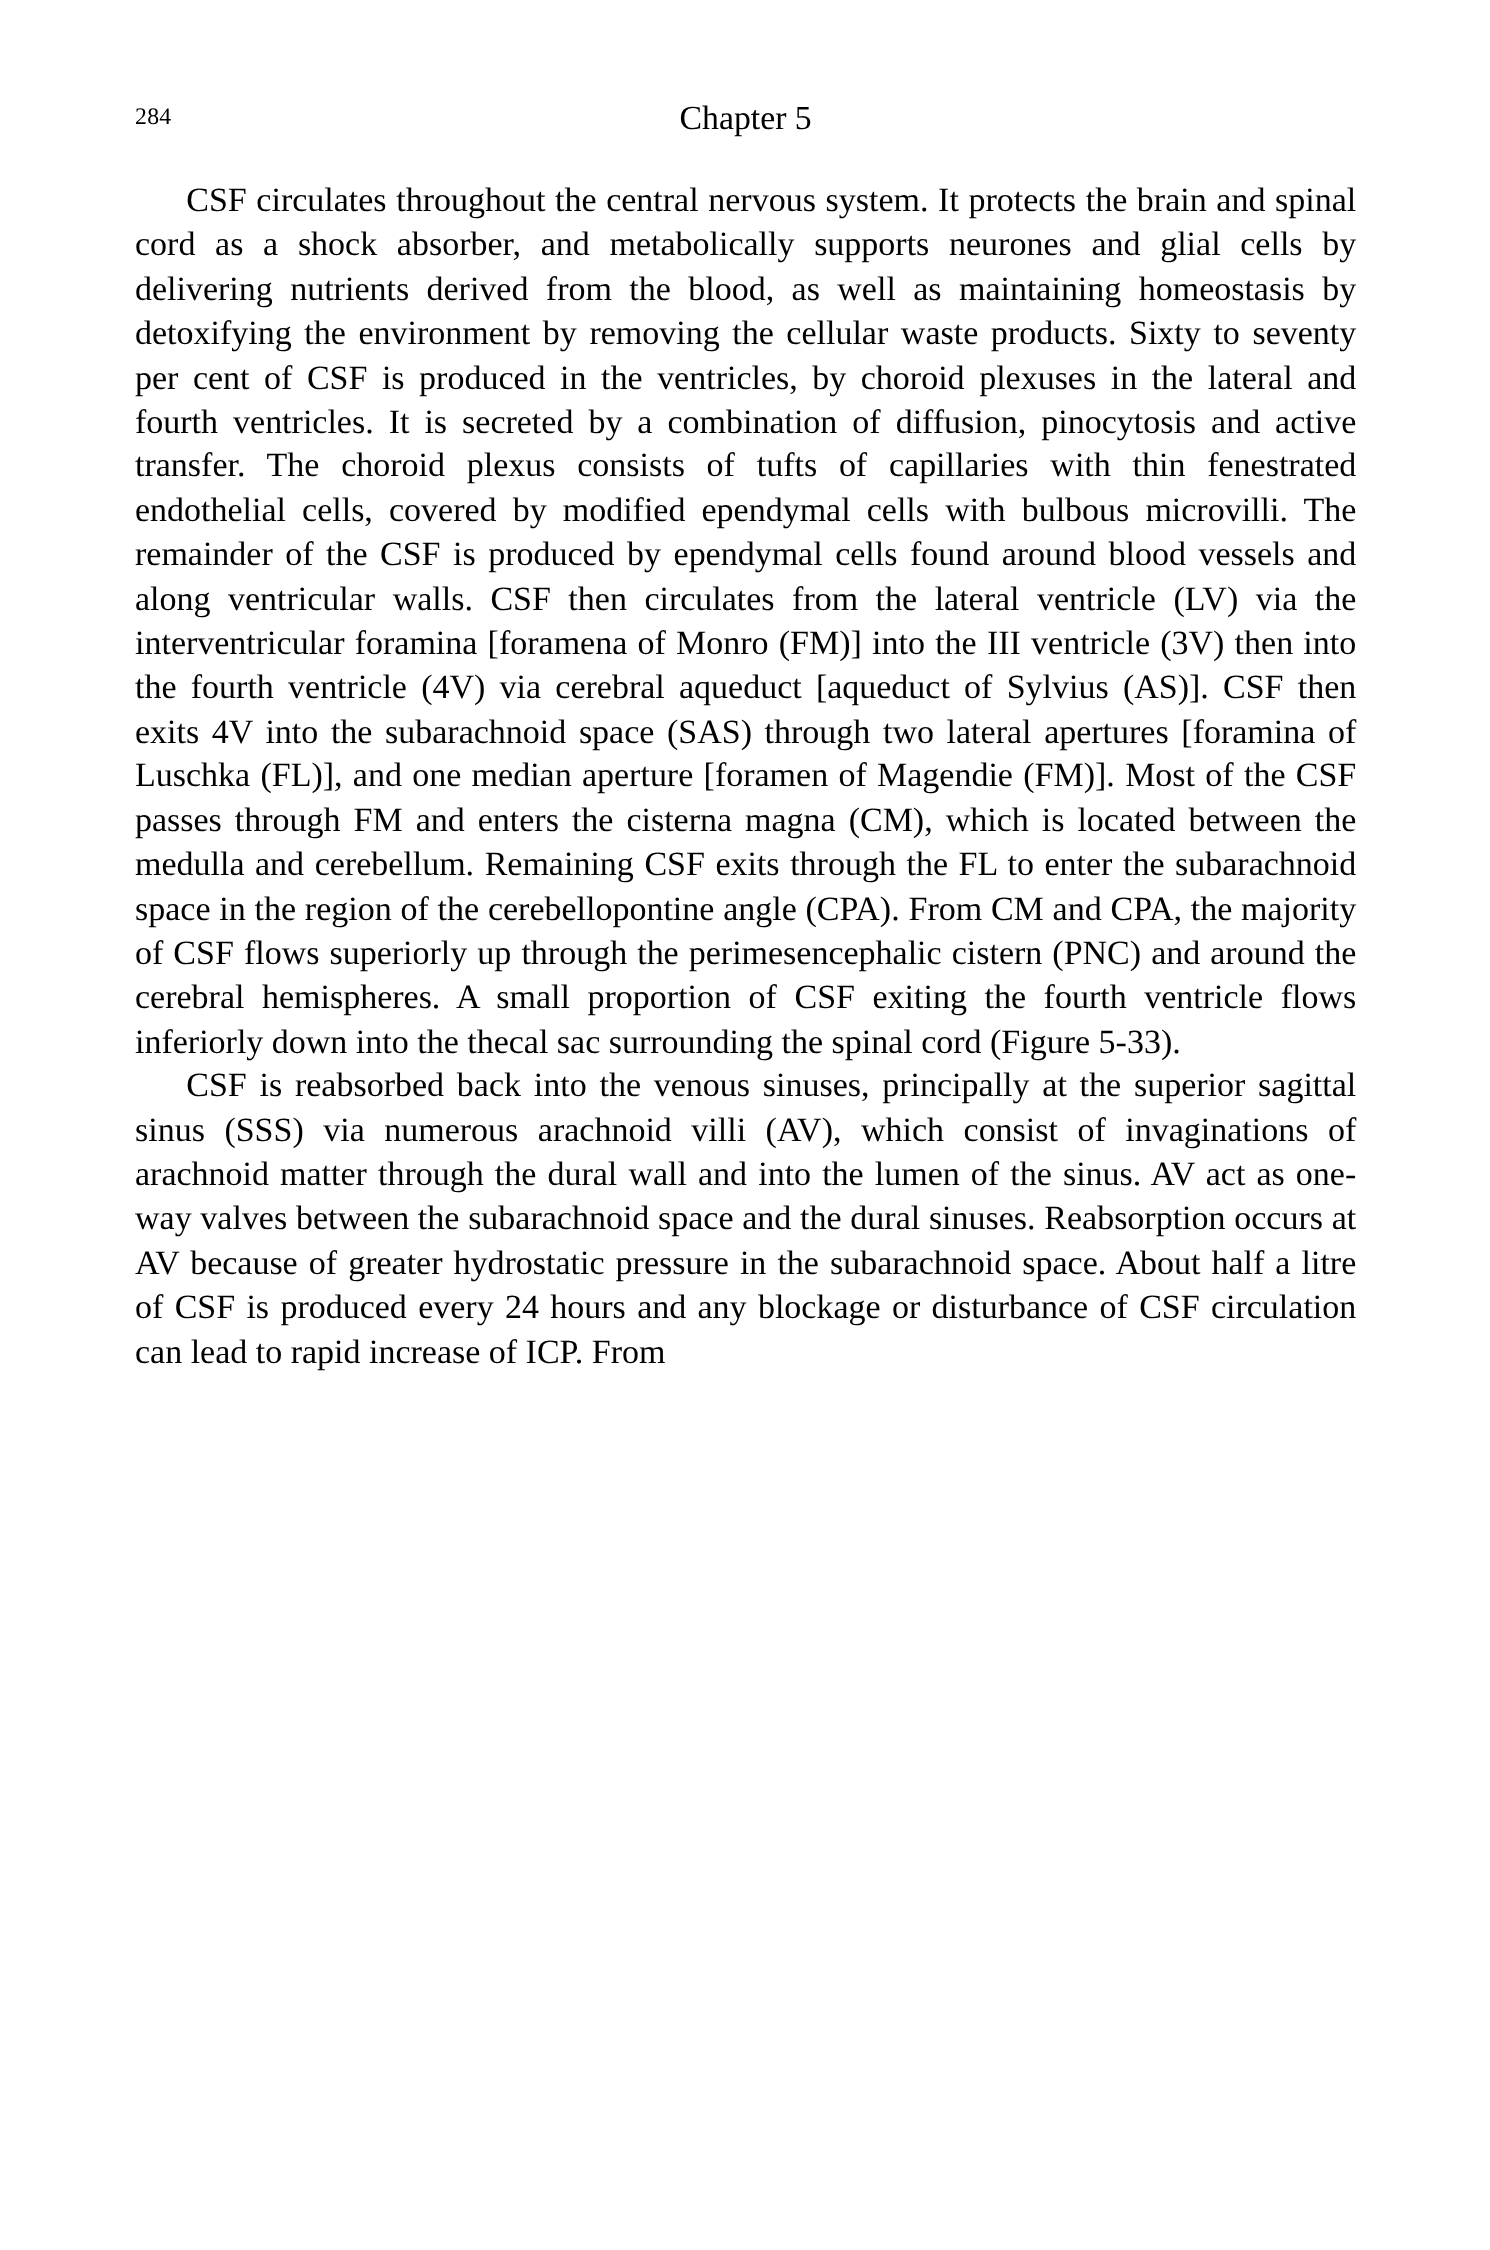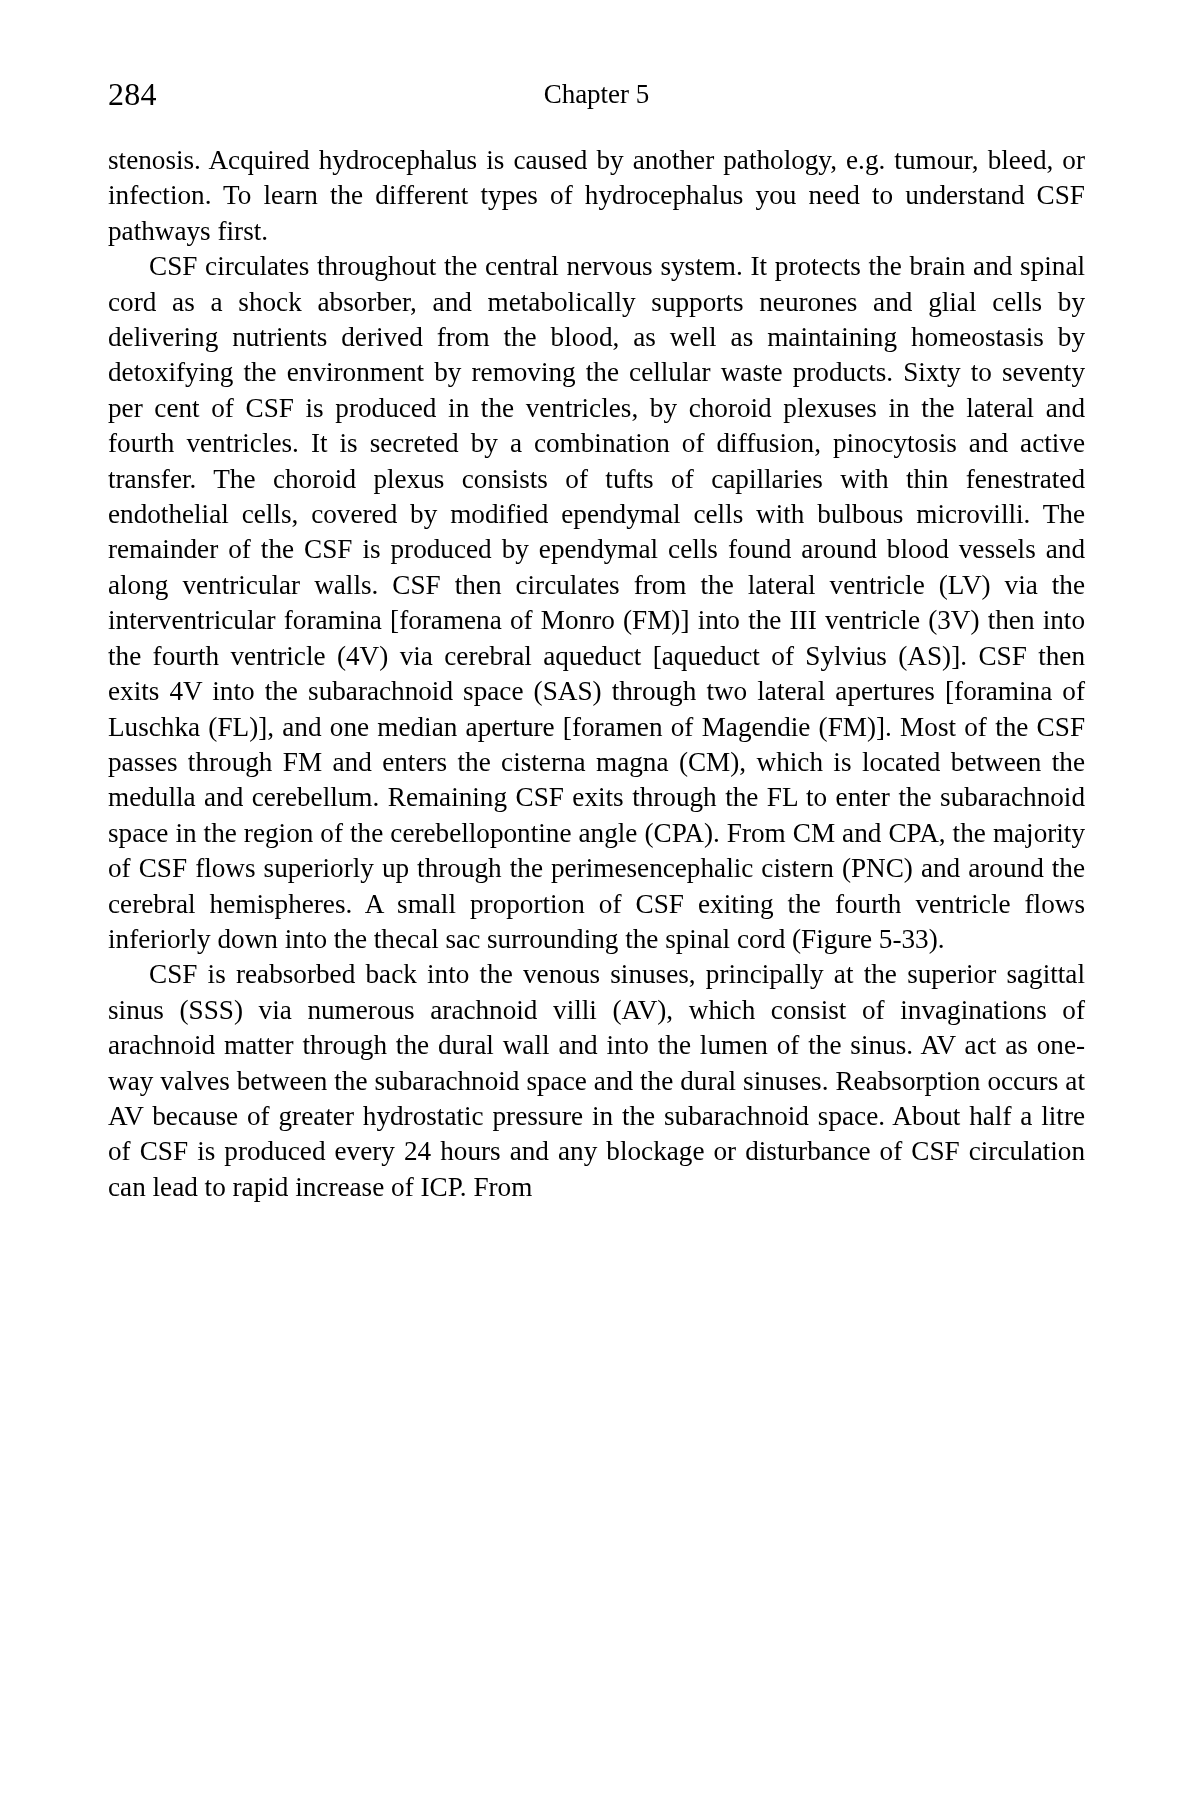--- a/index.html
+++ b/index.html
@@ -28,21 +28,21 @@
     position: absolute;
     left: 108px;
     top: 76px;
     width: 977px;
     height: 40px;
   }
   .folio {
     position: absolute;
     left: 0;
     top: 0;
-    font-size: 32px;
+    font-size: 19px;
     line-height: 36px;
     font-style: normal;
     letter-spacing: 0.2px;
   }
   .chapter-label {
     position: absolute;
     left: 0;
     top: 0;
     width: 977px;
     text-align: center;
@@ -84,18 +84,17 @@
 <body>
 
 <div class="page">
 
   <div class="running-head">
     <div class="folio">284</div>
     <div class="chapter-label">Chapter 5</div>
   </div>
 
   <div class="text-column">
-    <p class="para continuation">stenosis. Acquired hydrocephalus is caused by another pathology, e.g. tumour, bleed, or infection. To learn the different types of hydrocephalus you need to understand CSF pathways first.</p>
     <p class="para indented">CSF circulates throughout the central nervous system. It protects the brain and spinal cord as a shock absorber, and metabolically supports neurones and glial cells by delivering nutrients derived from the blood, as well as maintaining homeostasis by detoxifying the environment by removing the cellular waste products. Sixty to seventy per cent of CSF is produced in the ventricles, by choroid plexuses in the lateral and fourth ventricles. It is secreted by a combination of diffusion, pinocytosis and active transfer. The choroid plexus consists of tufts of capillaries with thin fenestrated endothelial cells, covered by modified ependymal cells with bulbous microvilli. The remainder of the CSF is produced by ependymal cells found around blood vessels and along ventricular walls. CSF then circulates from the lateral ventricle (LV) via the interventricular foramina [foramena of Monro (FM)] into the III ventricle (3V) then into the fourth ventricle (4V) via cerebral aqueduct [aqueduct of Sylvius (AS)]. CSF then exits 4V into the subarachnoid space (SAS) through two lateral apertures [foramina of Luschka (FL)], and one median aperture [foramen of Magendie (FM)]. Most of the CSF passes through FM and enters the cisterna magna (CM), which is located between the medulla and cerebellum. Remaining CSF exits through the FL to enter the subarachnoid space in the region of the cerebellopontine angle (CPA). From CM and CPA, the majority of CSF flows superiorly up through the perimesencephalic cistern (PNC) and around the cerebral hemispheres. A small proportion of CSF exiting the fourth ventricle flows inferiorly down into the thecal sac surrounding the spinal cord (Figure 5-33).</p>
     <p class="para indented">CSF is reabsorbed back into the venous sinuses, principally at the superior sagittal sinus (SSS) via numerous arachnoid villi (AV), which consist of invaginations of arachnoid matter through the dural wall and into the lumen of the sinus. AV act as one-way valves between the subarachnoid space and the dural sinuses. Reabsorption occurs at AV because of greater hydrostatic pressure in the subarachnoid space. About half a litre of CSF is produced every 24 hours and any blockage or disturbance of CSF circulation can lead to rapid increase of ICP. From</p>
   </div>
 
 </div>
 
 </body></html>

